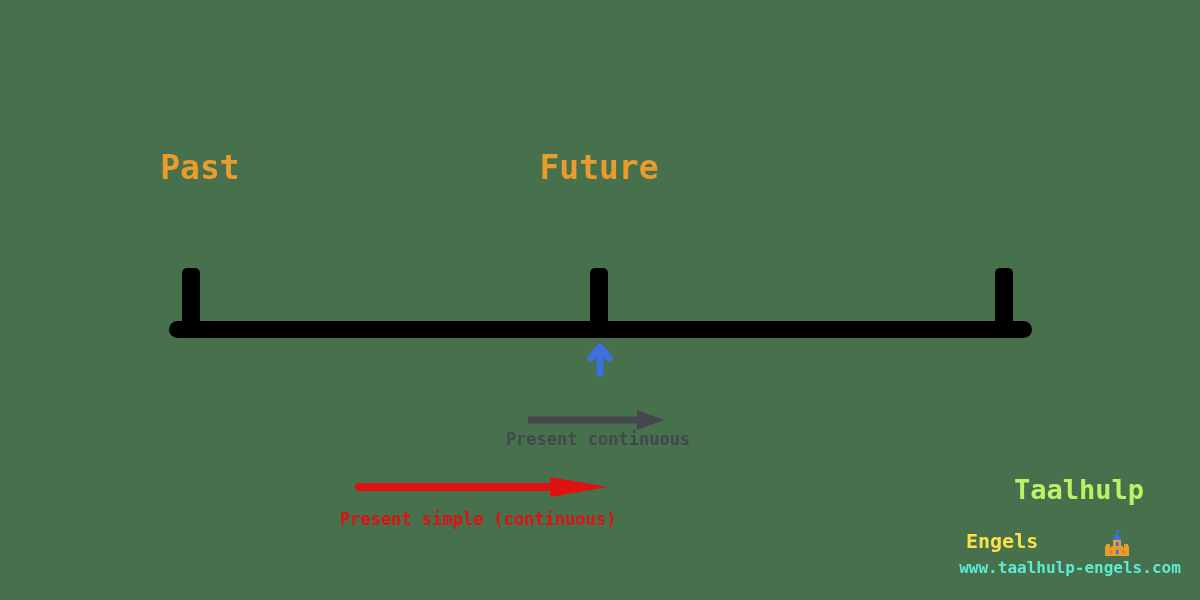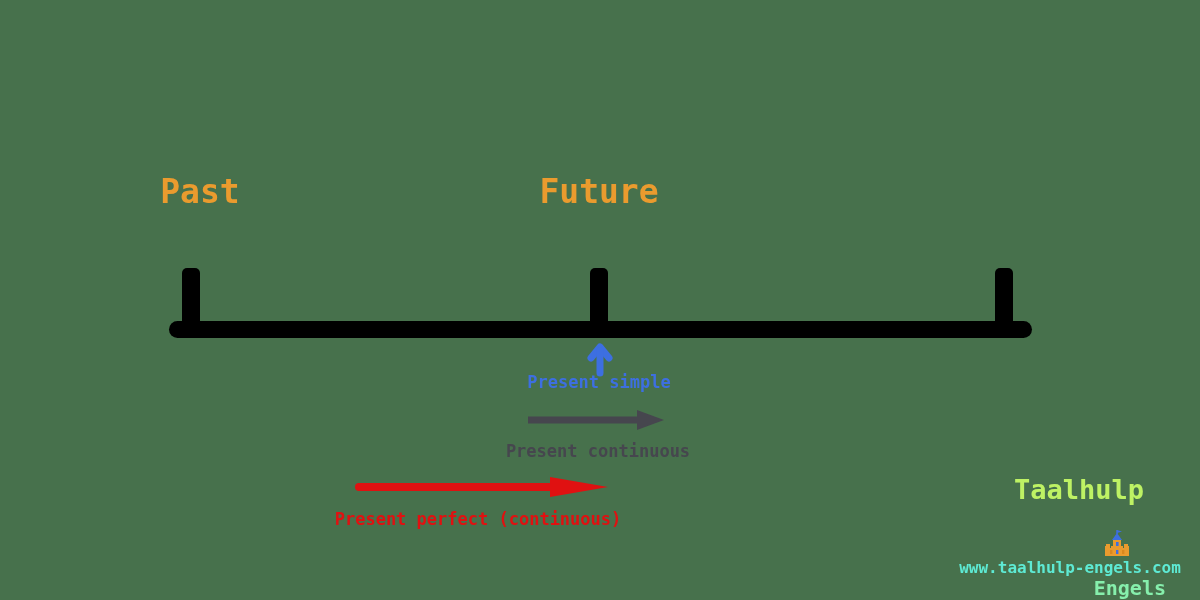--- a/index.html
+++ b/index.html
@@ -6,21 +6,21 @@
   .canvas{
     position:relative;
     width:1200px;height:600px;
     background:#47714C;
     overflow:hidden;
     font-family:"DejaVu Sans Mono", monospace;
   }
   .abs{position:absolute;}
   .tl-label{
     font-size:33px;font-weight:bold;color:#EA9B2E;
-    width:220px;text-align:center;line-height:1;margin-top:24px;
+    width:220px;text-align:center;line-height:1;
   }
   .tl-line{
     left:169px;top:321px;width:863px;height:17px;
     background:#000;border-radius:9px;
   }
   .tl-tick{
     width:18px;height:62px;top:268px;
     background:#000;border-radius:5px 5px 0 0;
   }
   .tense-label{
@@ -28,22 +28,22 @@
     width:320px;text-align:center;line-height:1;
   }
   .c-blue{color:#3D6FE1;}
   .c-gray{color:#46464E;}
   .c-red{color:#E01111;}
   .brand-name{
     left:979px;top:476px;width:200px;text-align:center;
     font-size:27px;font-weight:bold;color:#bef264;line-height:1;
   }
   .brand-sub{
-    left:966px;top:531px;width:200px;text-align:right;
-    font-size:20px;font-weight:bold;color:#86efac;line-height:1;margin-top:47px;
+    left:966px;top:531px;width:200px;text-align:left;
+    font-size:20px;font-weight:bold;color:#fde047;line-height:1;
   }
   .brand-site{
     left:950px;top:560px;width:240px;text-align:center;
     font-size:16px;font-weight:bold;color:#5eead4;line-height:1;
   }
 </style>
 </head>
 <body>
 
 <div class="canvas">
@@ -53,33 +53,32 @@
 
   <div class="abs tl-line"></div>
   <div class="abs tl-tick" style="left:182px;"></div>
   <div class="abs tl-tick" style="left:590px;"></div>
   <div class="abs tl-tick" style="left:995px;"></div>
 
   <svg class="abs" style="left:583px;top:341px;" width="34" height="36" viewBox="0 0 34 36">
     <polyline points="8,17 17,6 26,17" fill="none" stroke="#3D6FE1" stroke-width="7" stroke-linecap="round" stroke-linejoin="round"></polyline>
     <line x1="17" y1="10" x2="17" y2="32" stroke="#3D6FE1" stroke-width="7" stroke-linecap="round"></line>
   </svg>
-  <div class="abs tense-label c-blue" style="left:439px;top:374px;">Present simple</div>
 
   <svg class="abs" style="left:524px;top:408px;" width="142" height="24" viewBox="0 0 142 24">
     <line x1="4" y1="12" x2="118" y2="12" stroke="#46464E" stroke-width="7"></line>
     <polygon points="113,2 140,12 113,22" fill="#46464E"></polygon>
   </svg>
-  <div class="abs tense-label c-gray" style="left:438px;top:431px;margin-top:12px;">Present continuous</div>
+  <div class="abs tense-label c-gray" style="left:438px;top:431px;">Present continuous</div>
 
   <svg class="abs" style="left:354px;top:475px;" width="258" height="24" viewBox="0 0 258 24">
     <line x1="5" y1="12" x2="202" y2="12" stroke="#E01111" stroke-width="8" stroke-linecap="round"></line>
     <polygon points="196,2 254,12 196,22" fill="#E01111"></polygon>
   </svg>
-  <div class="abs tense-label c-red" style="left:318px;top:511px;">Present perfect (continuous)</div>
+  <div class="abs tense-label c-red" style="left:318px;top:511px;">Present simple (continuous)</div>
 
   <div class="abs brand-name">Taalhulp</div>
   <div class="abs brand-sub">Engels</div>
   <svg class="abs" style="left:1103px;top:529px;" width="28" height="28" viewBox="0 0 28 28">
     <line x1="14" y1="1" x2="14" y2="5" stroke="#3D6FE1" stroke-width="1.5"></line>
     <polygon points="14,1 19,2.5 14,4" fill="#3D6FE1"></polygon>
     <polygon points="9,11 14,4 19,11" fill="#3D6FE1"></polygon>
     <rect x="10" y="11" width="8" height="10" fill="#EA9B2E"></rect>
     <rect x="13" y="13" width="2.6" height="4" fill="#3D6FE1"></rect>
     <rect x="3" y="15" width="4" height="12" fill="#EA9B2E"></rect>

